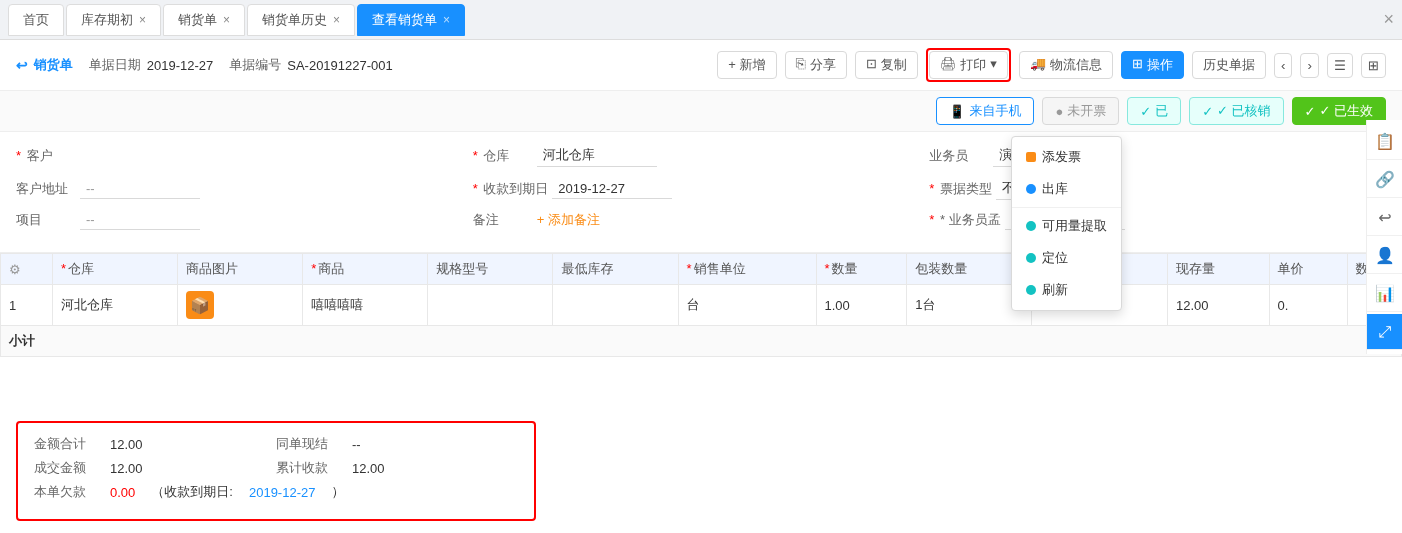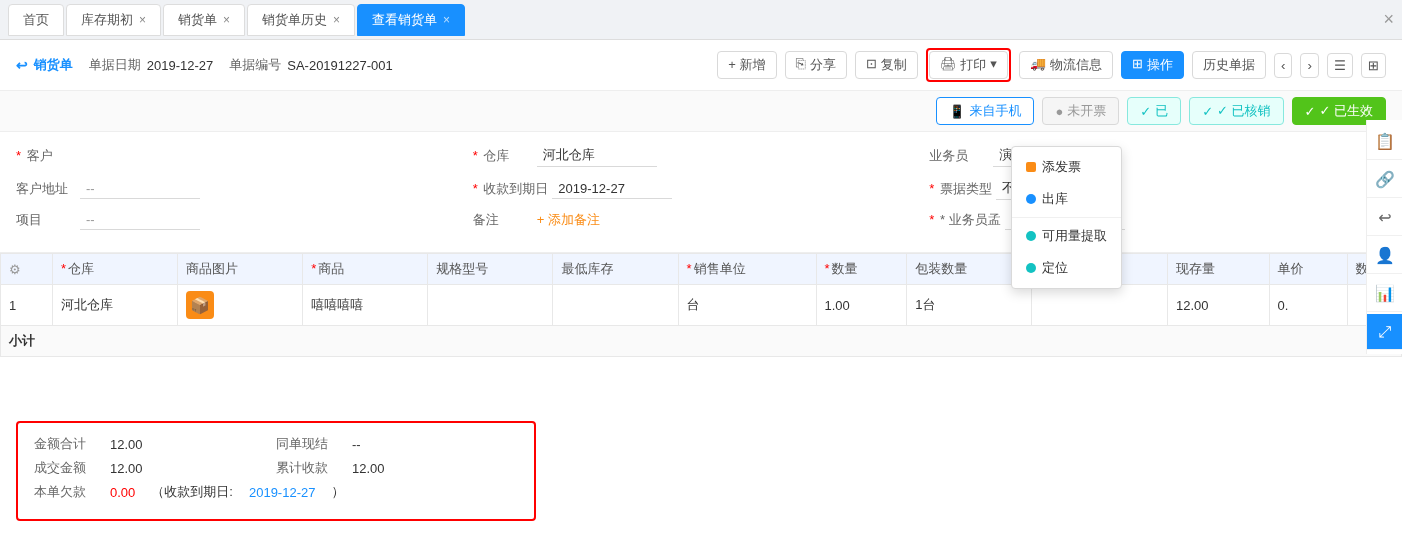--- a/index.html
+++ b/index.html
@@ -100,21 +100,21 @@
       gap: 2px; background: #fff; border-left: 1px solid #eee; padding: 4px 0;
     }
     .sidebar-icon {
       width: 36px; height: 36px; display: flex; align-items: center; justify-content: center;
       cursor: pointer; color: #666; font-size: 16px; border-bottom: 1px solid #f0f0f0;
     }
     .sidebar-icon.active { background: #1890ff; color: #fff; }
 
     
     .dropdown-menu {
-      position: absolute; right: 280px; top: 146px; background: #fff; border: 1px solid #d9d9d9;
+      position: absolute; right: 280px; top: 136px; background: #fff; border: 1px solid #d9d9d9;
       border-radius: 4px; box-shadow: 0 4px 12px rgba(0,0,0,0.15); z-index: 100; min-width: 100px;
       padding: 4px 0;
     }
     .dropdown-item {
       display: flex; align-items: center; gap: 6px; padding: 7px 14px; cursor: pointer;
       font-size: 13px; color: #333;
     }
     .dropdown-dot { width: 10px; height: 10px; border-radius: 50%; display: inline-block; }
     .dropdown-dot.orange { background: #fa8c16; }
     .dropdown-dot.blue { background: #1890ff; }
@@ -376,20 +376,24 @@
   </div>
   <hr class="dropdown-divider">
   <div class="dropdown-item">
     <span class="dropdown-dot cyan"></span>
     <span>可用量提取</span>
   </div>
   <div class="dropdown-item">
     <span class="dropdown-dot cyan"></span>
     <span>定位</span>
   </div>
+  <div class="dropdown-item">
+    <span class="dropdown-dot cyan"></span>
+    <span>刷新</span>
+  </div>
 </div>
 
 <div class="right-sidebar">
   <div class="sidebar-icon">📋</div>
   <div class="sidebar-icon">🔗</div>
   <div class="sidebar-icon">↩</div>
   <div class="sidebar-icon">👤</div>
   <div class="sidebar-icon">📊</div>
   <div class="sidebar-icon active">⤢</div>
 </div>

